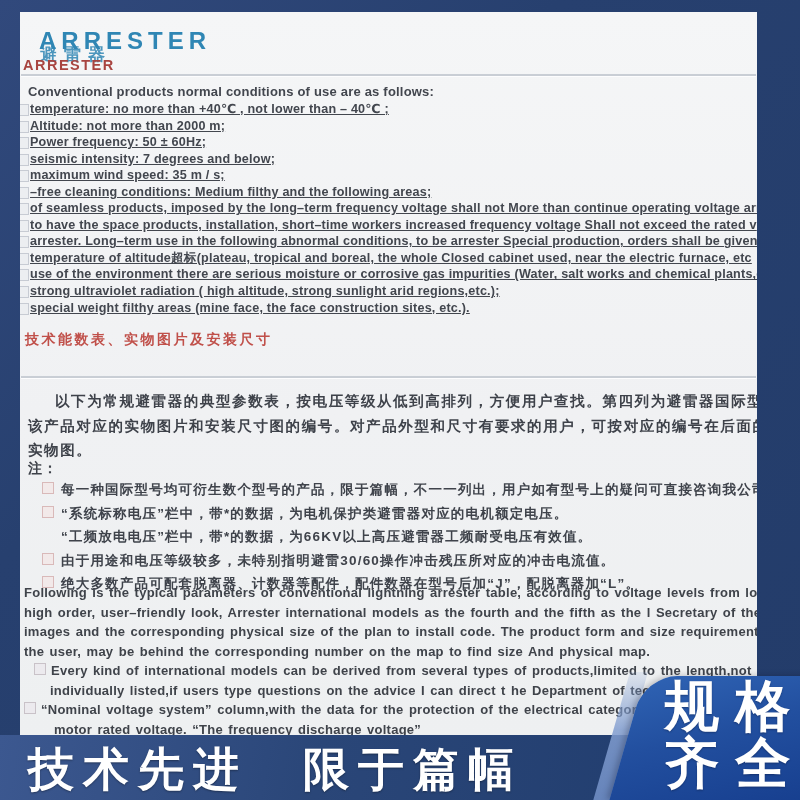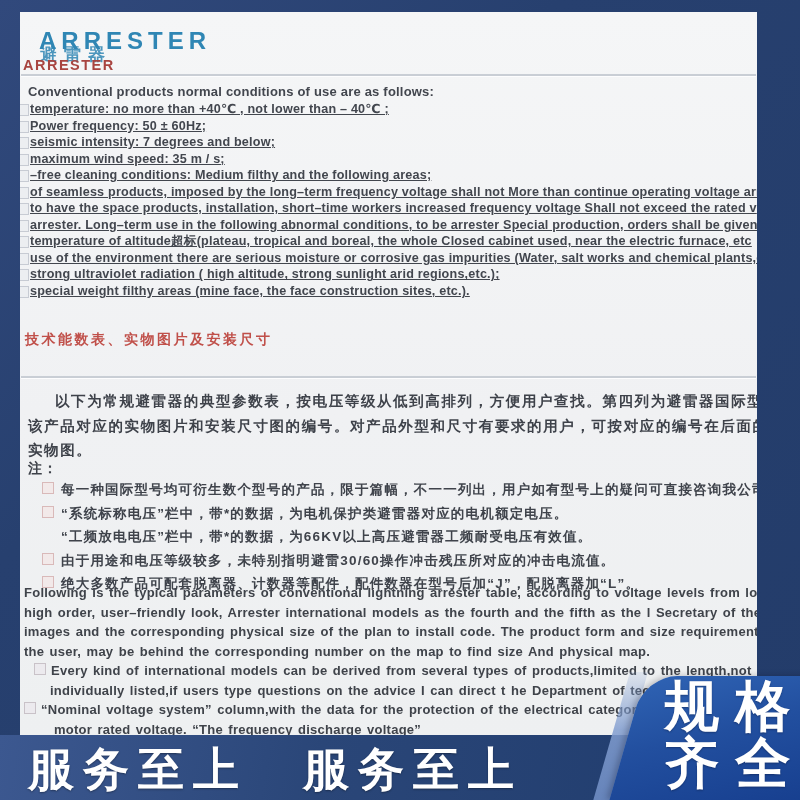--- a/index.html
+++ b/index.html
@@ -98,20 +98,21 @@
 
   <div class="abs title-zh">避雷器</div>
   <div class="abs title-en">ARRESTER</div>
   <div class="abs red-heading">ARRESTER</div>
   <div class="rule rule1"></div>
 
   <div class="abs intro body-text">Conventional products normal conditions of use are as follows:</div>
 
   <div class="abs cond-list body-text">
     <div class="cond-line">temperature: no more  than +40℃ ,  not lower than – 40℃ ;</div>
+    <div class="cond-line">Altitude: not more than 2000 m;</div>
     <div class="cond-line">Power frequency: 50  ± 60Hz;</div>
     <div class="cond-line">seismic intensity: 7  degrees  and below;</div>
     <div class="cond-line">maximum wind  speed: 35 m / s;</div>
     <div class="cond-line">–free cleaning conditions:  Medium filthy and the following areas;</div>
     <div class="cond-line">of seamless products, imposed  by the long–term  frequency voltage shall not More than continue operating voltage arr</div>
     <div class="cond-line">to have the space products, installation, short–time workers increased frequency voltage Shall not exceed the rated v</div>
     <div class="cond-line">arrester. Long–term use in the following abnormal conditions, to be arrester Special production, orders shall be given:</div>
     <div class="cond-line">temperature of altitude超标(plateau, tropical and boreal, the whole Closed cabinet used, near the electric furnace, etc</div>
     <div class="cond-line">use of the environment there are serious moisture or  corrosive gas impurities (Water, salt works and chemical plants,e</div>
     <div class="cond-line">strong ultraviolet radiation ( high altitude,  strong sunlight arid regions,etc.);</div>
@@ -144,21 +145,21 @@
     <div>the user, may be behind the corresponding number on the map to find size And physical map.</div>
     <div class="pl1"><span class="cbx-gray"></span><span>Every kind of international models can be derived from  several  types of products,limited to the length,not</span></div>
     <div class="pl2">individually listed,if users type questions on the advice I can direct t  he Department of technology companies</div>
     <div><span class="cbx-gray"></span><span>“Nominal voltage system” column,with the data for the protection of the electrical category</span></div>
     <div class="pl3">motor rated voltage. “The frequency discharge voltage”</div>
   </div>
 
 </div>
 
 <div class="banner">
-  <div class="slogan">服务至上　服务至上</div>
+  <div class="slogan">技术先进　限于篇幅</div>
 </div>
 
 <div class="badge-stripe"></div>
 
 <div class="badge">
   <div class="badge-inner">
     <div class="badge-line">规格</div>
     <div class="badge-line">齐全</div>
   </div>
 </div>

